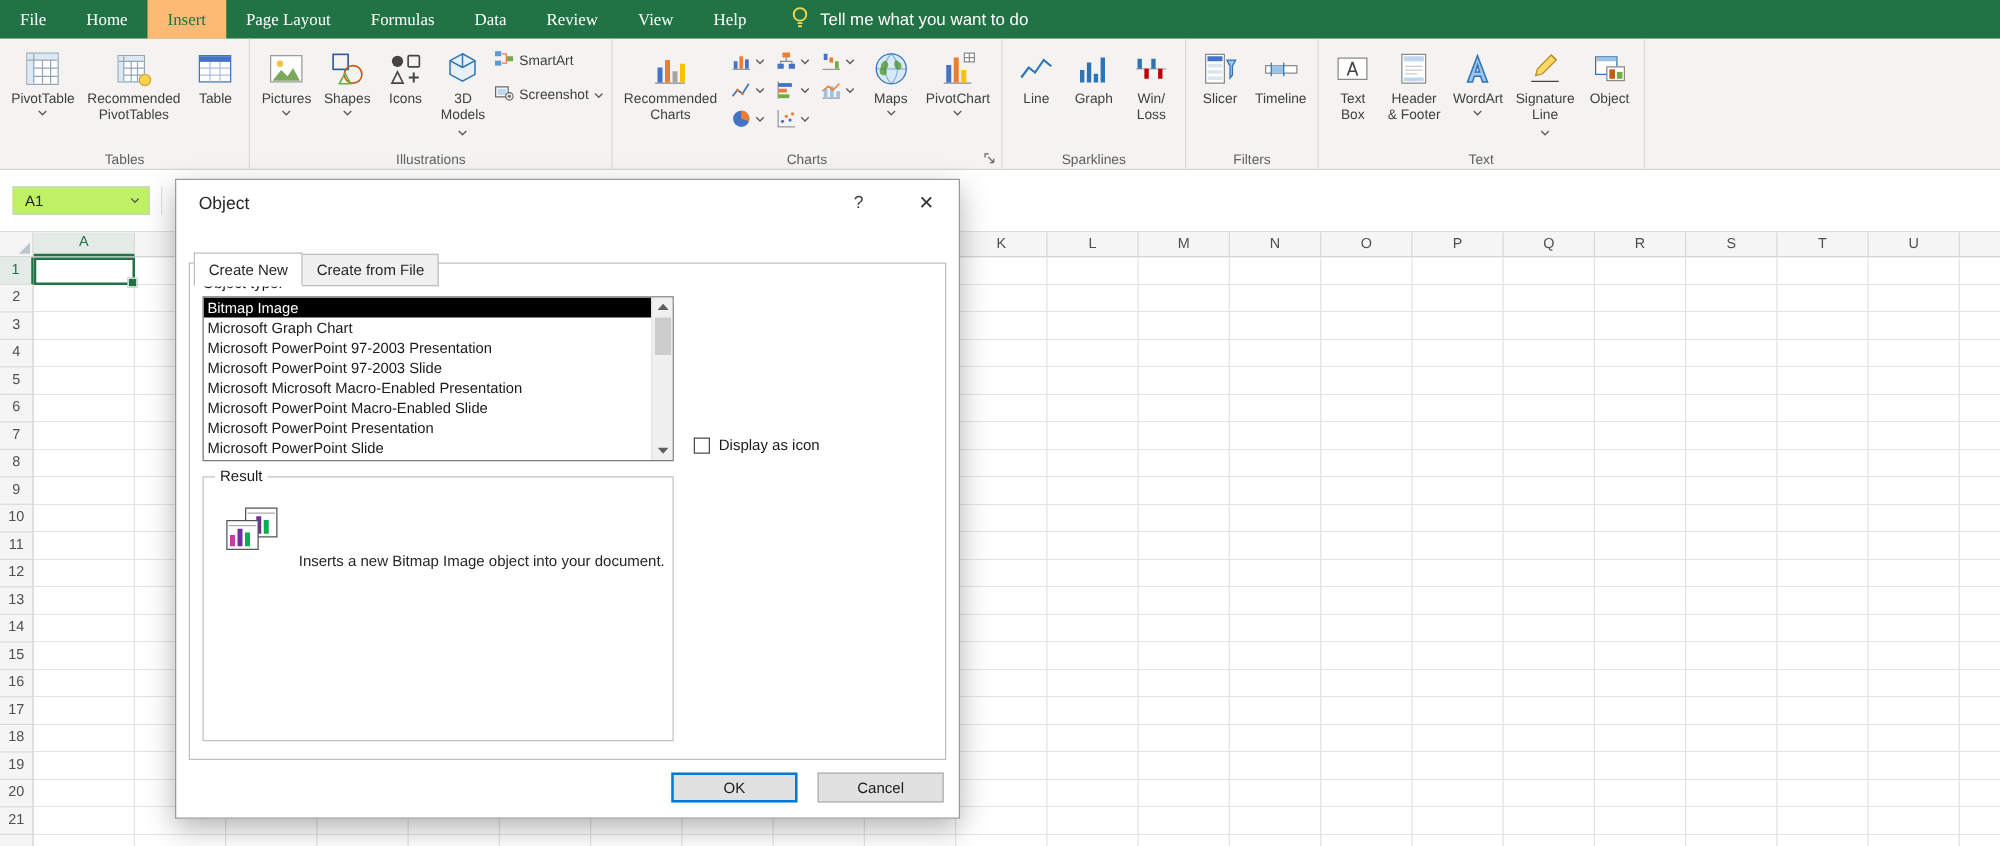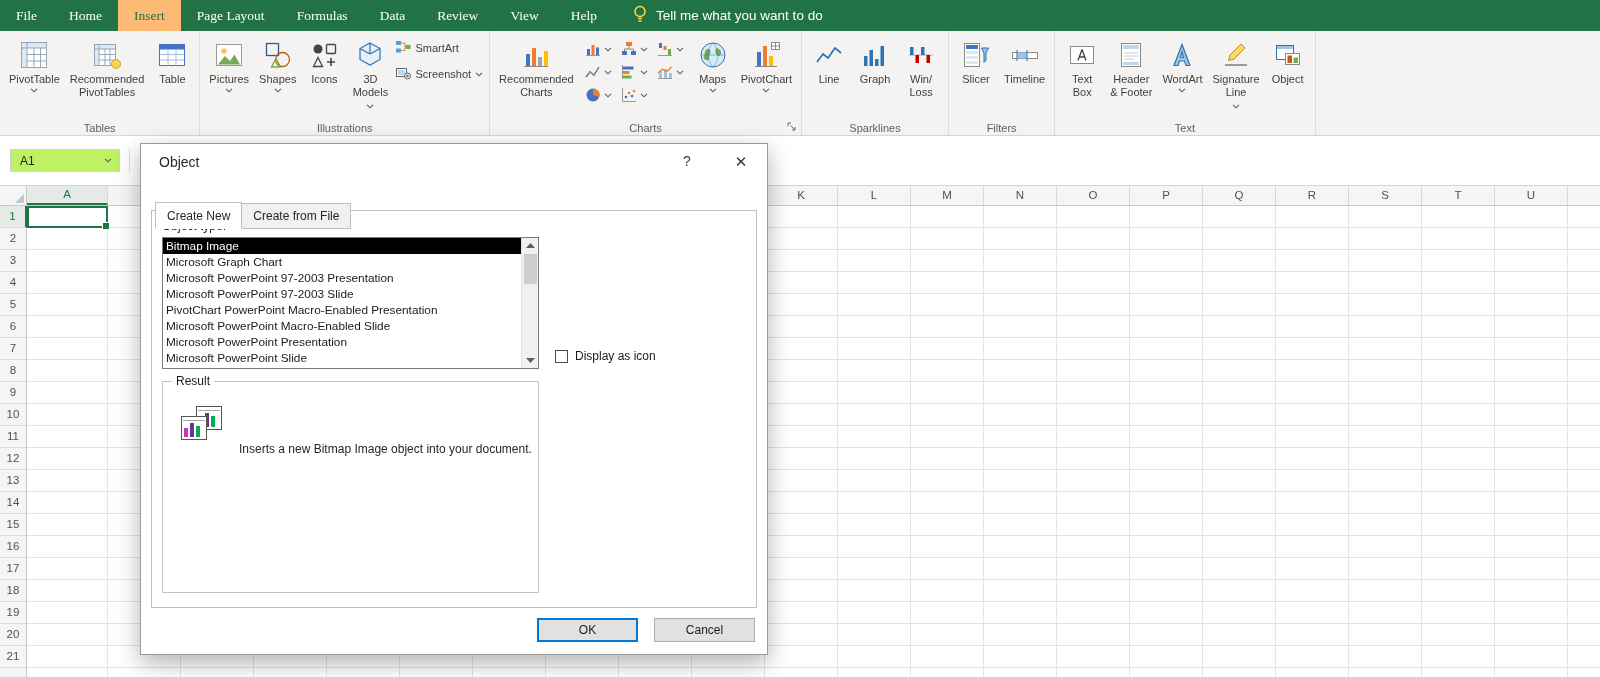--- a/index.html
+++ b/index.html
@@ -717,21 +717,21 @@
         <div class="dtab">Create from File</div>
       </div>
     <div class="dlg-pane">
       <div class="objtype-label">Object type:</div>
       <div class="listbox">
         <div class="list-items">
             <div class="li sel">Bitmap Image</div>
             <div class="li">Microsoft Graph Chart</div>
             <div class="li">Microsoft PowerPoint 97-2003 Presentation</div>
             <div class="li">Microsoft PowerPoint 97-2003 Slide</div>
-            <div class="li">PivotChart PowerPoint Macro-Enabled Presentation</div>
+            <div class="li">Microsoft Microsoft Macro-Enabled Presentation</div>
             <div class="li">Microsoft PowerPoint Macro-Enabled Slide</div>
             <div class="li">Microsoft PowerPoint Presentation</div>
             <div class="li">Microsoft PowerPoint Slide</div>
           </div>
         <div class="scrollbar">
           <div class="sb-btn">
               <svg width="9" height="5" viewBox="0 0 9 5">
                 <path d="M0 5l4.5-5L9 5z" fill="#5f5f5f"></path>
               </svg>
             </div>

